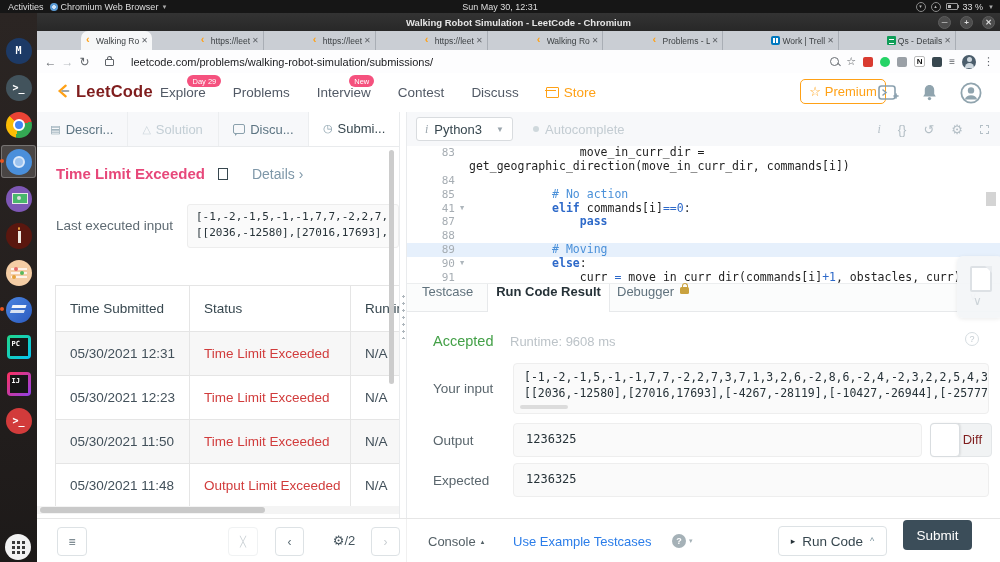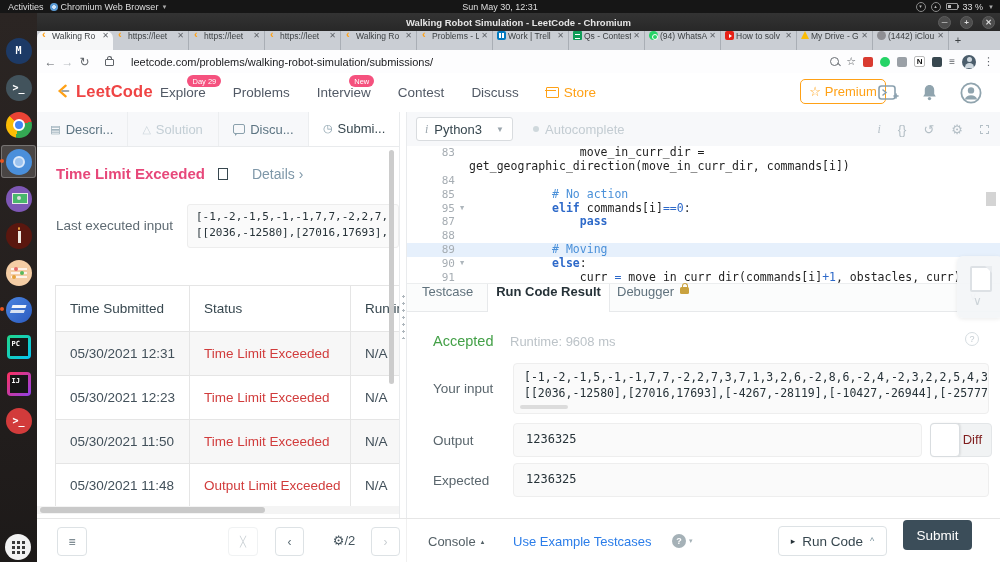--- a/index.html
+++ b/index.html
@@ -44,21 +44,21 @@
   .jet-ij{background:linear-gradient(135deg,#fe315d,#8f41e9);}
   .dk-jet .jet-in{width:18px;height:18px;background:#161616;color:#fff;font-size:7px;font-weight:bold;display:flex;align-items:flex-start;justify-content:flex-start;padding:2px 0 0 2px;box-sizing:border-box;font-family:"DejaVu Sans Mono",monospace;}
   .launcher{position:absolute;left:5px;top:521px;width:26px;height:26px;border-radius:50%;background:#f2f2f2;display:flex;align-items:center;justify-content:center;}
   .launcher .grid{width:14px;height:14px;background:radial-gradient(circle,#3a3a3a 1.6px,transparent 1.8px);background-size:5px 5px;background-position:0 0;}
 
   
   .titlebar{position:absolute;left:37px;top:13px;width:963px;height:18px;background:linear-gradient(#333,#282828);color:#e6e6e6;font-size:9.5px;font-weight:bold;display:flex;align-items:center;justify-content:center;}
   .winbtns{position:absolute;right:5px;top:2.5px;display:flex;gap:9px;}
   .winbtn{width:13px;height:13px;border-radius:50%;background:#4c4c4c;border:1px solid #5e5e5e;color:#ddd;font-size:8px;line-height:12px;text-align:center;box-sizing:border-box;}
   .tabstrip{position:absolute;left:37px;top:31px;width:963px;height:19px;background:#caced4;display:flex;align-items:flex-end;}
-  .btab{width:76px;height:19px;box-sizing:border-box;display:flex;padding:0 4px;border-right:1px solid #a9aeb5;font-size:8.5px;color:#3c4043;background:#caced4;}
+  .btab{width:76px;height:19px;box-sizing:border-box;display:flex;align-items:center;padding:0 4px;border-right:1px solid #a9aeb5;font-size:8.5px;color:#3c4043;background:#caced4;margin-left:44px;}
   .btab.active{background:#f6f7f8;border-right:none;border-radius:7px 7px 0 0;}
   .btab .ttl{flex:1;overflow:hidden;white-space:nowrap;margin:0 2px;}
   .btab .x{font-size:8px;color:#5f6368;}
   .fav{width:9px;height:9px;display:inline-block;flex:none;position:relative;}
   .fav-leetcode::after{content:"‹";position:absolute;left:1px;top:-3px;color:#ffa116;font-weight:bold;font-size:11px;}
   .fav-trello{background:#0079bf;border-radius:2px;}
   .fav-trello::after{content:"";position:absolute;left:2px;top:2px;width:2px;height:5px;background:#fff;box-shadow:3px 0 0 #fff;}
   .fav-sheets{background:#0f9d58;border-radius:1px;}
   .fav-sheets::after{content:"";position:absolute;left:2px;top:3px;width:5px;height:3px;border:1px solid #fff;border-width:1px 0;}
   .fav-whatsapp{background:#25d366;border-radius:50%;}
@@ -82,21 +82,21 @@
   .ext{width:10px;height:10px;border-radius:2px;display:inline-block;}
   .ext-n{background:#fff;border:1px solid #bbb;color:#111;font-size:8px;font-weight:bold;line-height:9px;text-align:center;width:9px;height:9px;}
   .prof{width:14px;height:14px;border-radius:50%;background:#4b5d6b;position:relative;}
   .prof::after{content:"";position:absolute;left:4.5px;top:2.5px;width:5px;height:5px;border-radius:50%;background:#cfd8df;}
   .prof::before{content:"";position:absolute;left:2.5px;top:8.5px;width:9px;height:5px;border-radius:5px 5px 0 0;background:#cfd8df;}
   .kebab{font-size:11px;color:#5f6368;}
 
   
   .lcheader{position:absolute;left:37px;top:73px;width:963px;height:39px;background:#fff;border-bottom:1px solid #f0f0f0;}
   .lclogo{position:absolute;left:18px;top:8px;display:flex;align-items:center;gap:5px;}
-  .lclogo .word{font-size:16.5px;font-weight:600;color:#ef4444;letter-spacing:0.2px;}
+  .lclogo .word{font-size:16.5px;font-weight:600;color:#7f1d1d;letter-spacing:0.2px;}
   .lcnav{position:absolute;left:123px;top:0;height:39px;display:flex;align-items:center;gap:27px;}
   .lcnav .item{font-size:13.5px;color:#515965;position:relative;white-space:nowrap;}
   .lcnav .item.accent{color:#ffa116;display:flex;align-items:center;gap:5px;}
   .badge{position:absolute;top:-10px;left:60%;background:#f5517e;color:#fff;font-size:7.5px;padding:1.5px 5px;border-radius:7px;white-space:nowrap;}
   .storeic{width:11px;height:9px;border:1.5px solid #ffa116;border-radius:1px;position:relative;}
   .storeic::after{content:"";position:absolute;left:-1.5px;top:1.5px;width:11px;height:1.5px;background:#ffa116;}
   .premium{position:absolute;left:763px;top:6px;width:86px;height:25px;border:1.5px solid #ffa116;border-radius:5px;color:#ffa116;font-size:13px;display:flex;align-items:center;justify-content:center;gap:4px;box-sizing:border-box;background:#fff;}
   .hdr-right{position:absolute;right:18px;top:0;height:39px;display:flex;align-items:center;gap:23px;}
 
   
@@ -313,21 +313,21 @@
         <span class="ttl">Problems - L</span>
         <span class="x">✕</span>
       </div>
       <div class="btab">
         <span class="fav fav-trello"></span>
         <span class="ttl">Work | Trell</span>
         <span class="x">✕</span>
       </div>
       <div class="btab">
         <span class="fav fav-sheets"></span>
-        <span class="ttl">Qs - Contest</span>
+        <span class="ttl">Qs - Details</span>
         <span class="x">✕</span>
       </div>
       <div class="btab">
         <span class="fav fav-whatsapp"></span>
         <span class="ttl">(94) WhatsA</span>
         <span class="x">✕</span>
       </div>
       <div class="btab">
         <span class="fav fav-youtube"></span>
         <span class="ttl">How to solv</span>
@@ -525,21 +525,21 @@
           <span class="ln">84</span>
           <span class="fold"></span>
           <span class="src"></span>
         </div>
         <div class="cl">
           <span class="ln">85</span>
           <span class="fold"></span>
           <span class="src">            <span class="tok-c"># No action</span></span>
         </div>
         <div class="cl">
-          <span class="ln">95</span>
+          <span class="ln">41</span>
           <span class="fold">▼</span>
           <span class="src">            <span class="tok-k">elif</span><span> commands[i]</span><span class="tok-o">==</span><span class="tok-n">0</span><span>:</span></span>
         </div>
         <div class="cl">
           <span class="ln">87</span>
           <span class="fold"></span>
           <span class="src">                <span class="tok-k">pass</span></span>
         </div>
         <div class="cl">
           <span class="ln">88</span>

